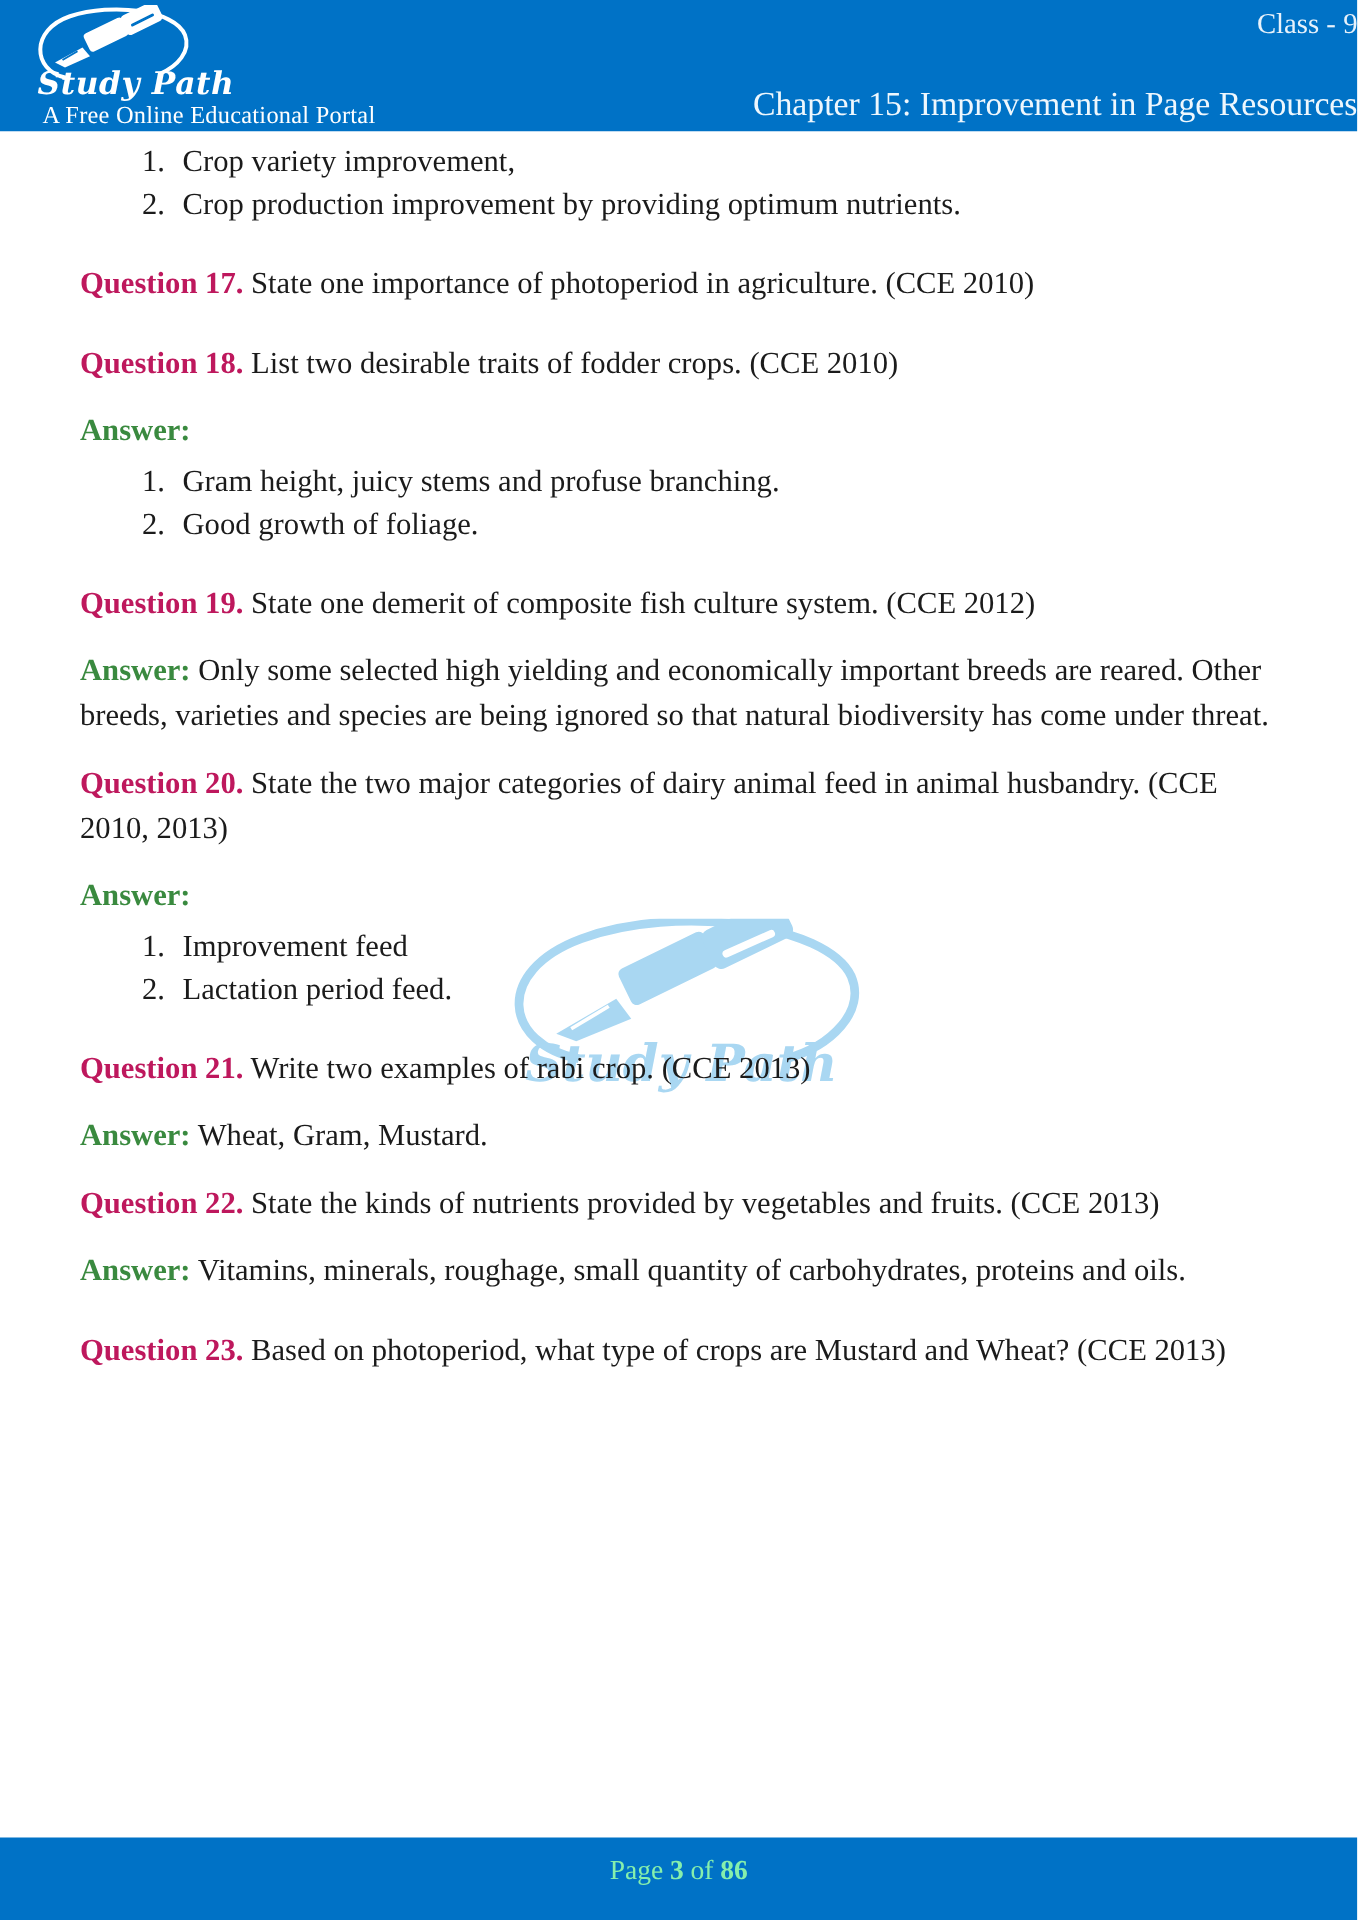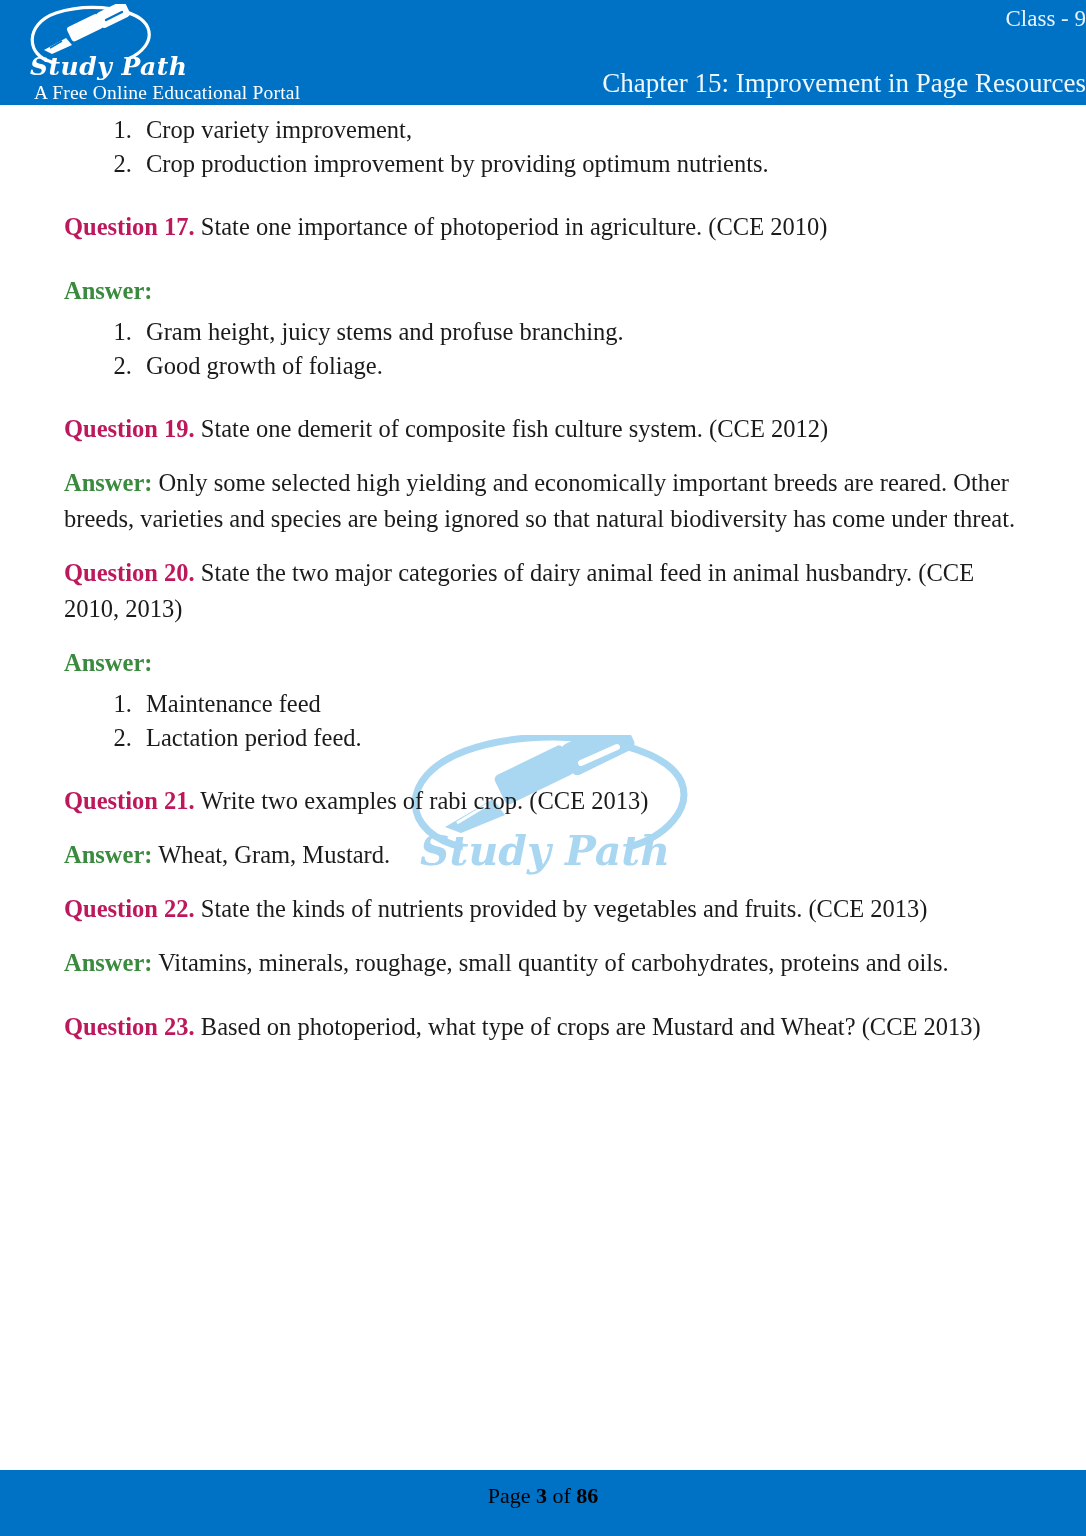--- a/index.html
+++ b/index.html
@@ -184,21 +184,21 @@
     width: 1086px;
     height: 66px;
     background: #0072C6;
     color: #ffffff;
     text-align: center;
   }
   .footer-inner {
     font-family: "Liberation Serif", serif;
     font-size: 22px;
     line-height: 52px;
-    color: #000000;
+    color: #86efac;
   }
   .footer-inner b { font-weight: 700; }
 </style>
 </head>
 <body>
 
 <div class="page">
 
   <div class="header">
 
@@ -241,20 +241,23 @@
     </ol>
 
     <div class="gap-sm"></div>
 
     <p class="para">
       <span class="q-label">Question 17.</span><span> State one importance of photoperiod in agriculture. (CCE 2010)</span>
     </p>
 
     <div class="gap-sm"></div>
 
+    <p class="para">
+      <span class="q-label">Question 18.</span><span> List two desirable traits of fodder crops. (CCE 2010)</span>
+    </p>
     <p class="para" style="margin-bottom:6px">
       <span class="ans-label">Answer:</span>
     </p>
     <ol class="numlist">
       <li>Gram height, juicy stems and profuse branching.</li>
       <li>Good growth of foliage.</li>
     </ol>
 
     <div class="gap-sm"></div>
 
@@ -265,21 +268,21 @@
       <span class="ans-label">Answer:</span><span> Only some selected high yielding and economically important breeds are reared. Other breeds, varieties and species are being ignored so that natural biodiversity has come under threat.</span>
     </p>
 
     <p class="para">
       <span class="q-label">Question 20.</span><span> State the two major categories of dairy animal feed in animal husbandry. (CCE 2010, 2013)</span>
     </p>
     <p class="para" style="margin-bottom:6px">
       <span class="ans-label">Answer:</span>
     </p>
     <ol class="numlist">
-      <li>Maintenance feed</li>
+      <li>Improvement feed</li>
       <li>Lactation period feed.</li>
     </ol>
 
     <div class="gap-sm"></div>
 
     <p class="para">
       <span class="q-label">Question 21.</span><span> Write two examples of rabi crop. (CCE 2013)</span>
     </p>
     <p class="para">
       <span class="ans-label">Answer:</span><span> Wheat, Gram, Mustard.</span>

